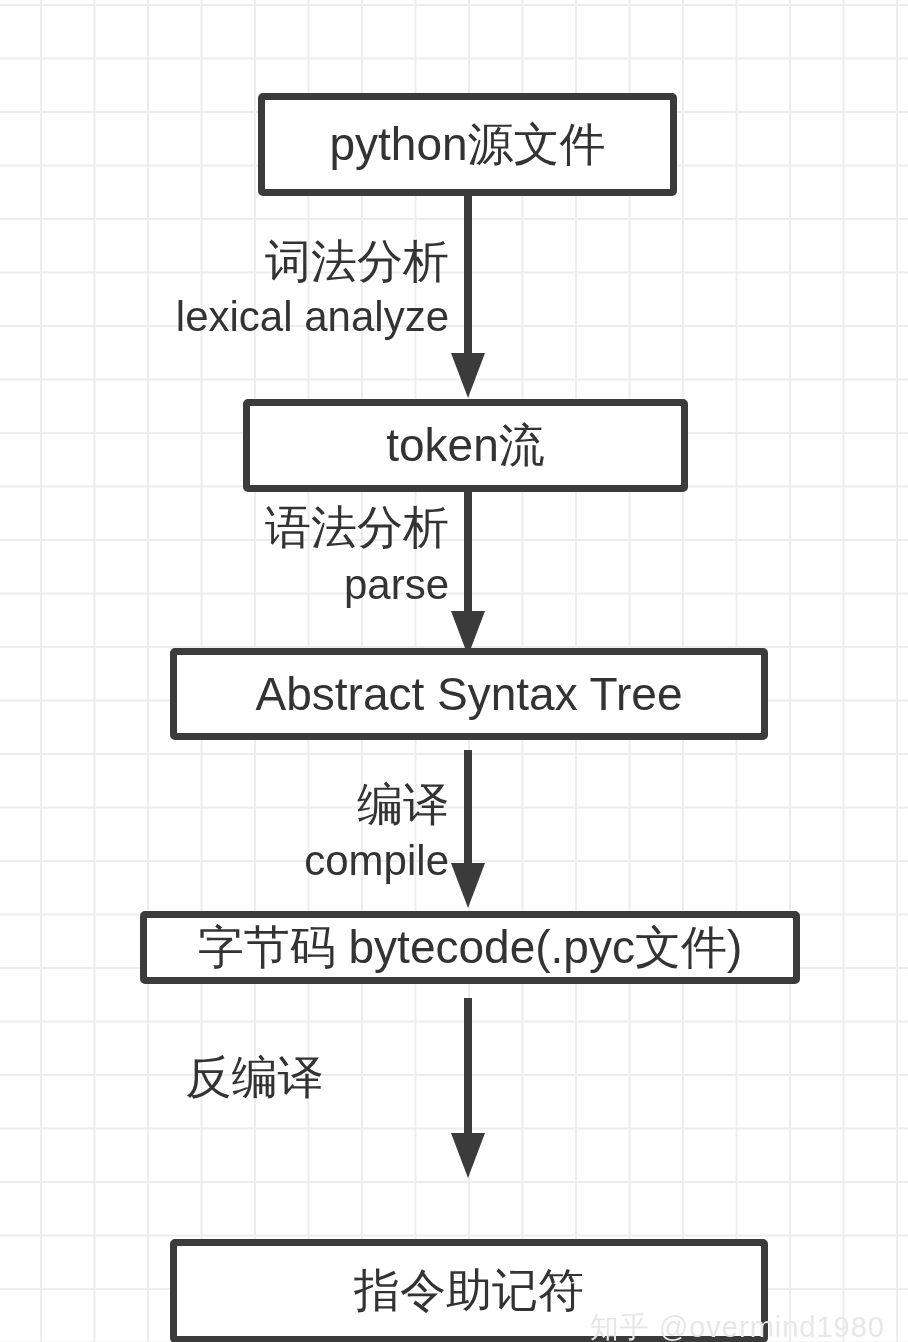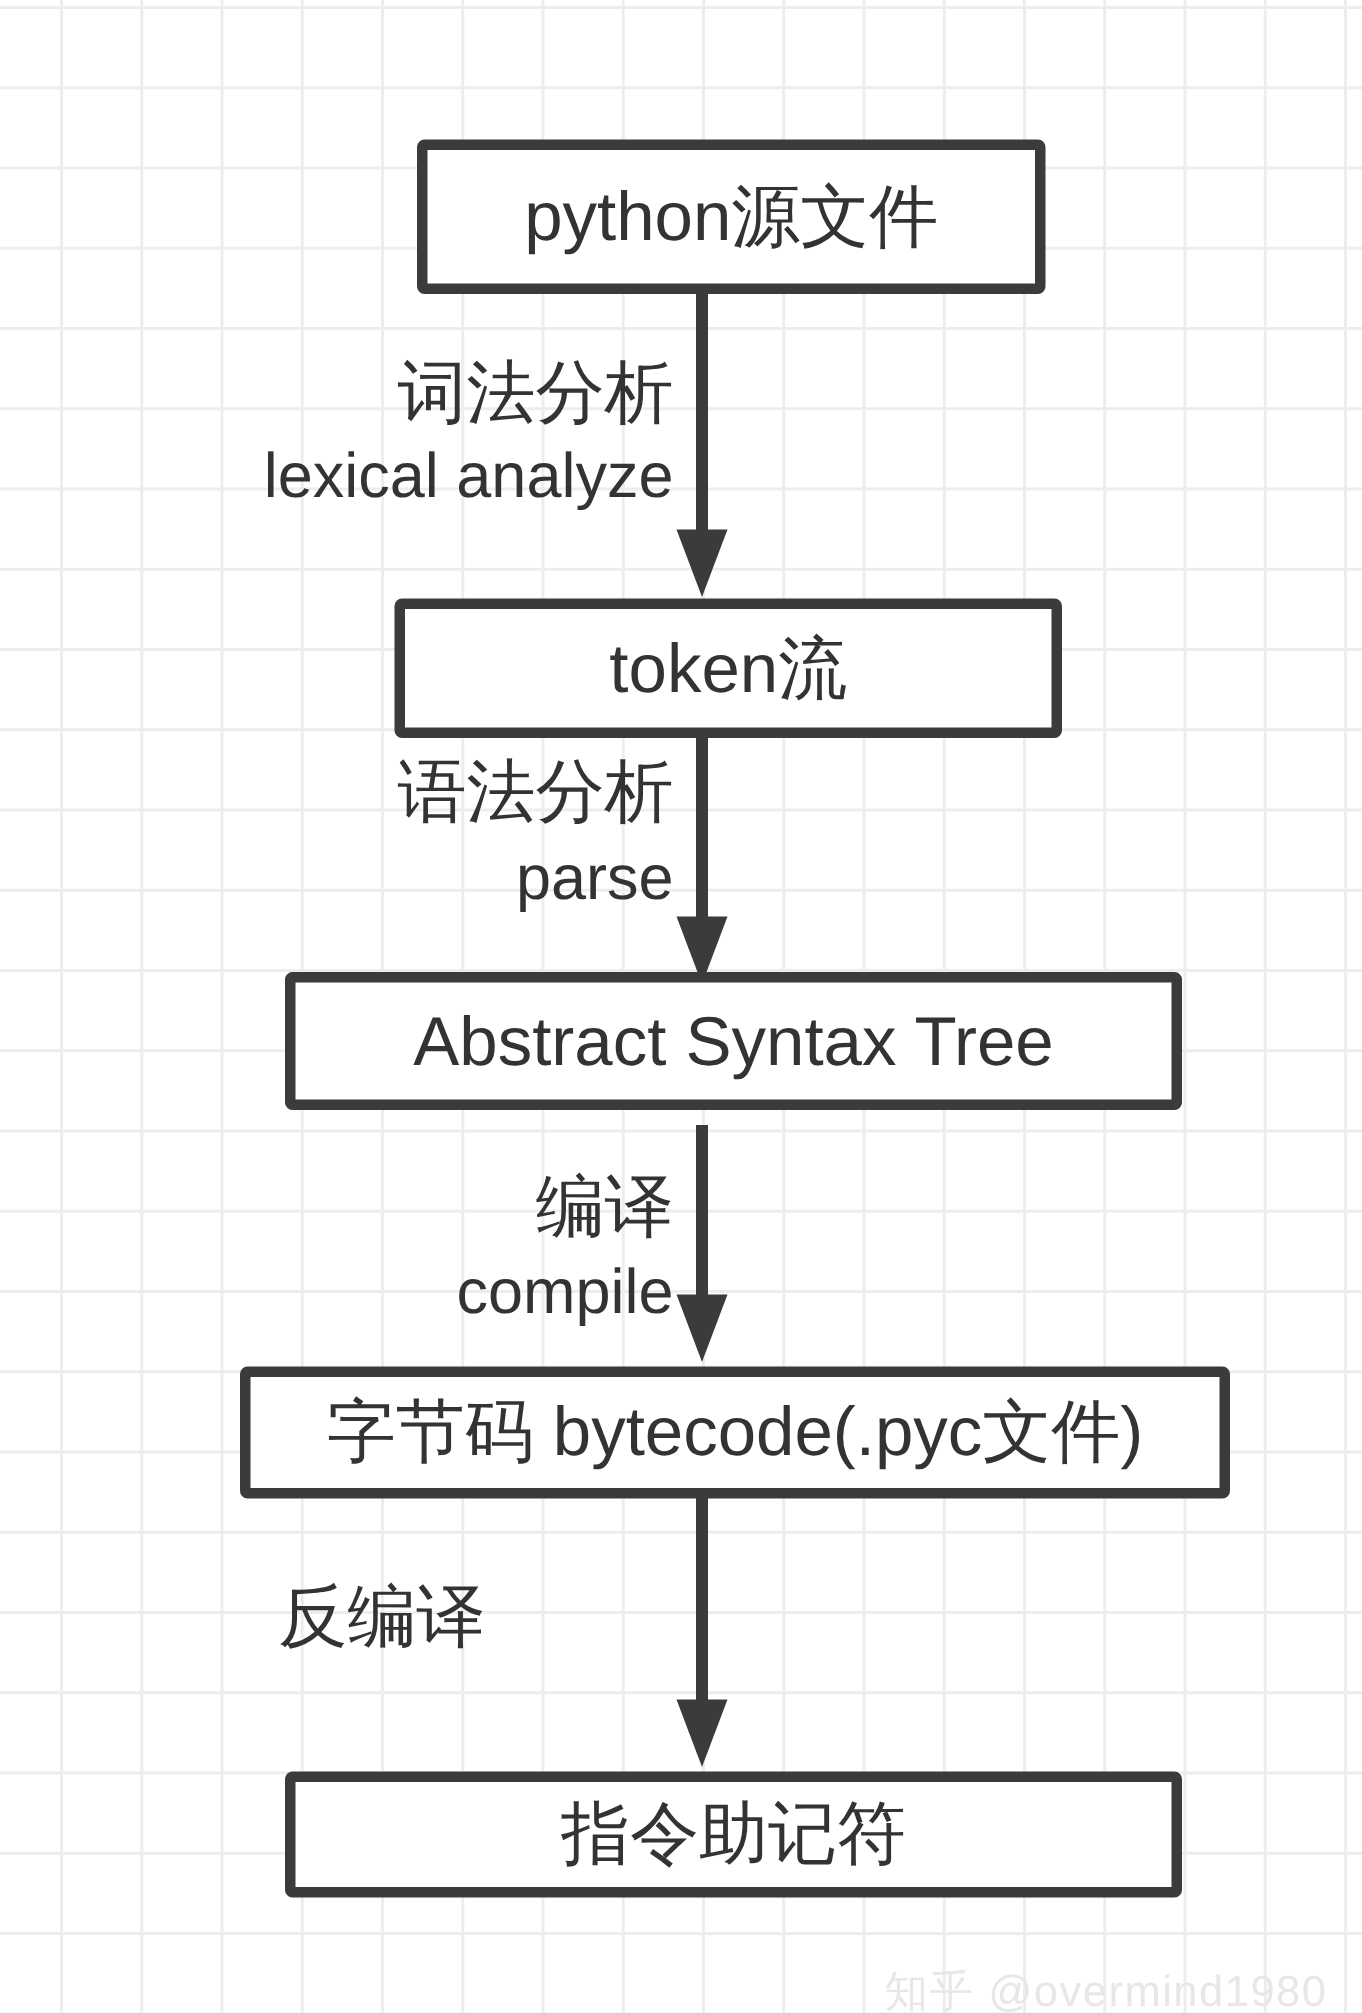--- a/index.html
+++ b/index.html
@@ -18,27 +18,26 @@
   }
   .node {
     position:absolute;
     box-sizing:border-box;
     border:7px solid #3b3b3b;
     border-radius:5px;
     background:#ffffff;
     display:flex; align-items:center; justify-content:center;
     font-size:46px;
     white-space:nowrap;
-    margin-left:20px;
   }
   .node-0 { left:258px; top:93px;   width:419px; height:103px; }
   .node-1 { left:243px; top:399px;  width:445px; height:93px; }
   .node-2 { left:170px; top:648px;  width:598px; height:92px; }
-  .node-3 { left:140px; top:911px;  width:660px; height:88px; }
-  .node-4 { left:170px; top:1181px; width:598px; height:84px; }
+  .node-3 { left:140px; top:911px;  width:660px; height:73px; }
+  .node-4 { left:170px; top:1239px; width:598px; height:104px; }
 
   .arrow { position:absolute; left:451px; width:34px; }
   .arrow .shaft { position:absolute; left:13px; top:0; width:8px; background:#3b3b3b; }
   .arrow .head {
     position:absolute; left:0; bottom:0;
     width:0; height:0;
     border-left:17px solid transparent;
     border-right:17px solid transparent;
     border-top:45px solid #3b3b3b;
   }

